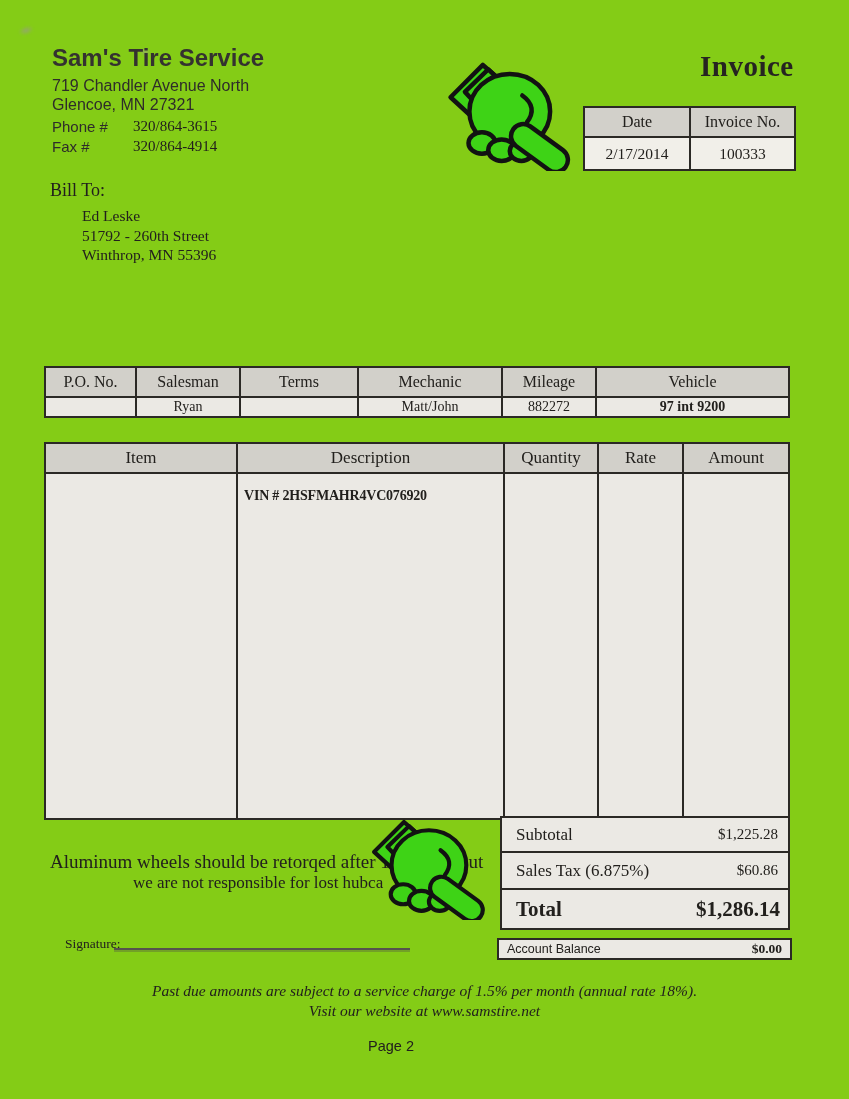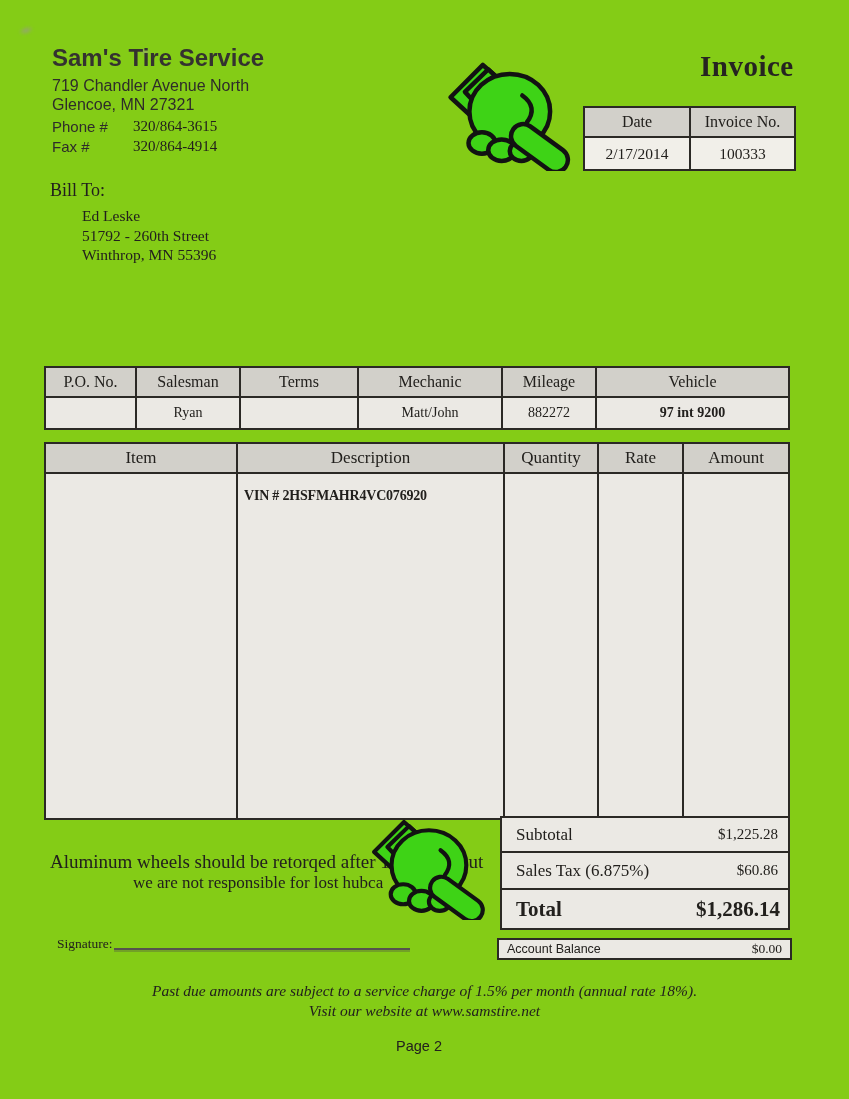--- a/index.html
+++ b/index.html
@@ -49,24 +49,24 @@
   .tot-label-big{font-size:21px;font-weight:bold;}
   .tot-val-big{font-size:21px;font-weight:bold;}
 
   .note-text{font-size:19px;white-space:nowrap;}
   .note-text2{font-size:17px;white-space:nowrap;}
 
   .sig-label{font-size:13.5px;}
   .sig-line{border-bottom:2px solid #55524d;box-shadow:0 2px 0 rgba(80,77,72,.35);}
 
   .acct-label{font-size:12.5px;}
-  .acct-val{font-size:13.5px;}
+  .acct-val{font-size:13.5px;font-weight:bold;}
 
   .footer-line{width:849px;text-align:center;font-style:italic;font-size:15.5px;}
-  .page-label{width:782px;text-align:center;font-size:14.5px;margin-left:28px;}
+  .page-label{width:782px;text-align:center;font-size:14.5px;}
 
   .hand{position:absolute;pointer-events:none;}
 </style>
 </head>
 <body>
 
 <svg width="0" height="0" style="position:absolute" aria-hidden="true">
   <defs>
     <symbol id="hand-shape" viewBox="0 0 165 130">
       <g stroke="#121212" stroke-width="5" stroke-linejoin="round" fill="#3ed316">
@@ -120,21 +120,21 @@
 
   <div class="abs box" style="left:44px;top:366px;width:746px;">
     <div class="frow" style="height:30px;border-bottom:2px solid #2b2925;">
       <div class="cell hdr job-hdr" style="width:91px;">P.O. No.</div>
       <div class="cell hdr job-hdr" style="width:104px;text-align:center;">Salesman</div>
       <div class="cell hdr job-hdr" style="width:118px;">Terms</div>
       <div class="cell hdr job-hdr" style="width:144px;">Mechanic</div>
       <div class="cell hdr job-hdr" style="width:94px;">Mileage</div>
       <div class="cell hdr job-hdr" style="width:191px;">Vehicle</div>
     </div>
-    <div class="frow" style="height:30px;">
+    <div class="frow" style="height:18px;">
       <div class="cell job-val" style="width:91px;"></div>
       <div class="cell job-val" style="width:104px;">Ryan</div>
       <div class="cell job-val" style="width:118px;"></div>
       <div class="cell job-val" style="width:144px;">Matt/John</div>
       <div class="cell job-val" style="width:94px;">882272</div>
       <div class="cell job-val" style="width:191px;font-weight:bold;">97 int 9200</div>
     </div>
   </div>
 
   <div class="abs box" style="left:44px;top:442px;width:746px;">
@@ -166,21 +166,21 @@
     <div class="frow" style="height:38px;align-items:center;">
       <div class="tot-label-big" style="flex:1;padding-left:14px;">Total</div>
       <div class="tot-val-big" style="padding-right:8px;">$1,286.14</div>
     </div>
   </div>
 
   <div class="abs serif note-text" style="left:50px;top:851px;">Aluminum wheels should be retorqed after 100</div>
   <div class="abs serif note-text" style="left:459px;top:851px;">but</div>
   <div class="abs serif note-text2" style="left:133px;top:873px;">we are not responsible for lost hubca</div>
 
-  <div class="abs serif sig-label" style="left:57px;top:936px;">Signature:</div>
+  <div class="abs serif sig-label" style="left:65px;top:936px;">Signature:</div>
   <div class="abs sig-line" style="left:114px;top:934px;width:296px;height:16px;"></div>
 
   <div class="abs box frow" style="left:497px;top:938px;width:295px;height:22px;align-items:center;">
     <div class="sans acct-label" style="flex:1;padding-left:8px;">Account Balance</div>
     <div class="serif acct-val" style="padding-right:8px;">$0.00</div>
   </div>
 
   <div class="abs serif footer-line" style="left:0;top:982px;">Past due amounts are subject to a service charge of 1.5% per month (annual rate 18%).</div>
   <div class="abs serif footer-line" style="left:0;top:1002px;">Visit our website at www.samstire.net</div>
   <div class="abs sans page-label" style="left:0;top:1038px;">Page 2</div>

